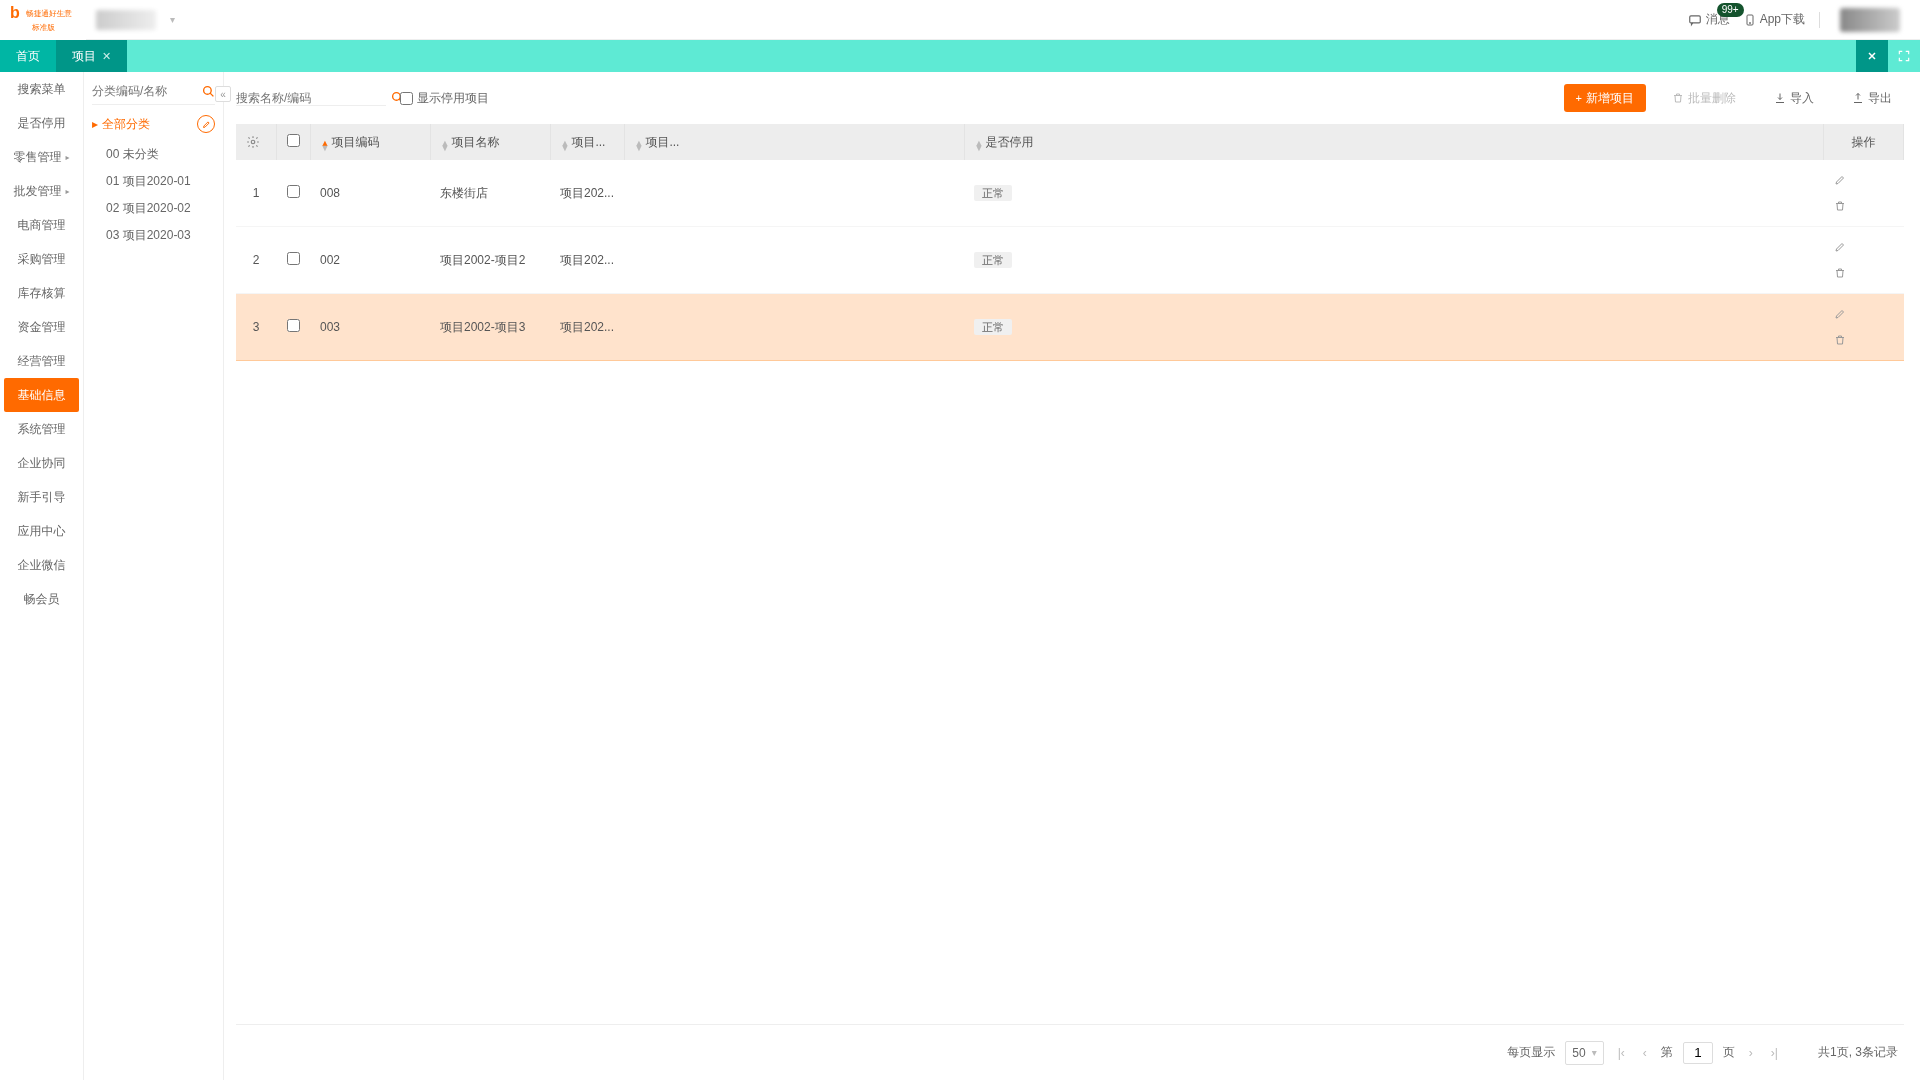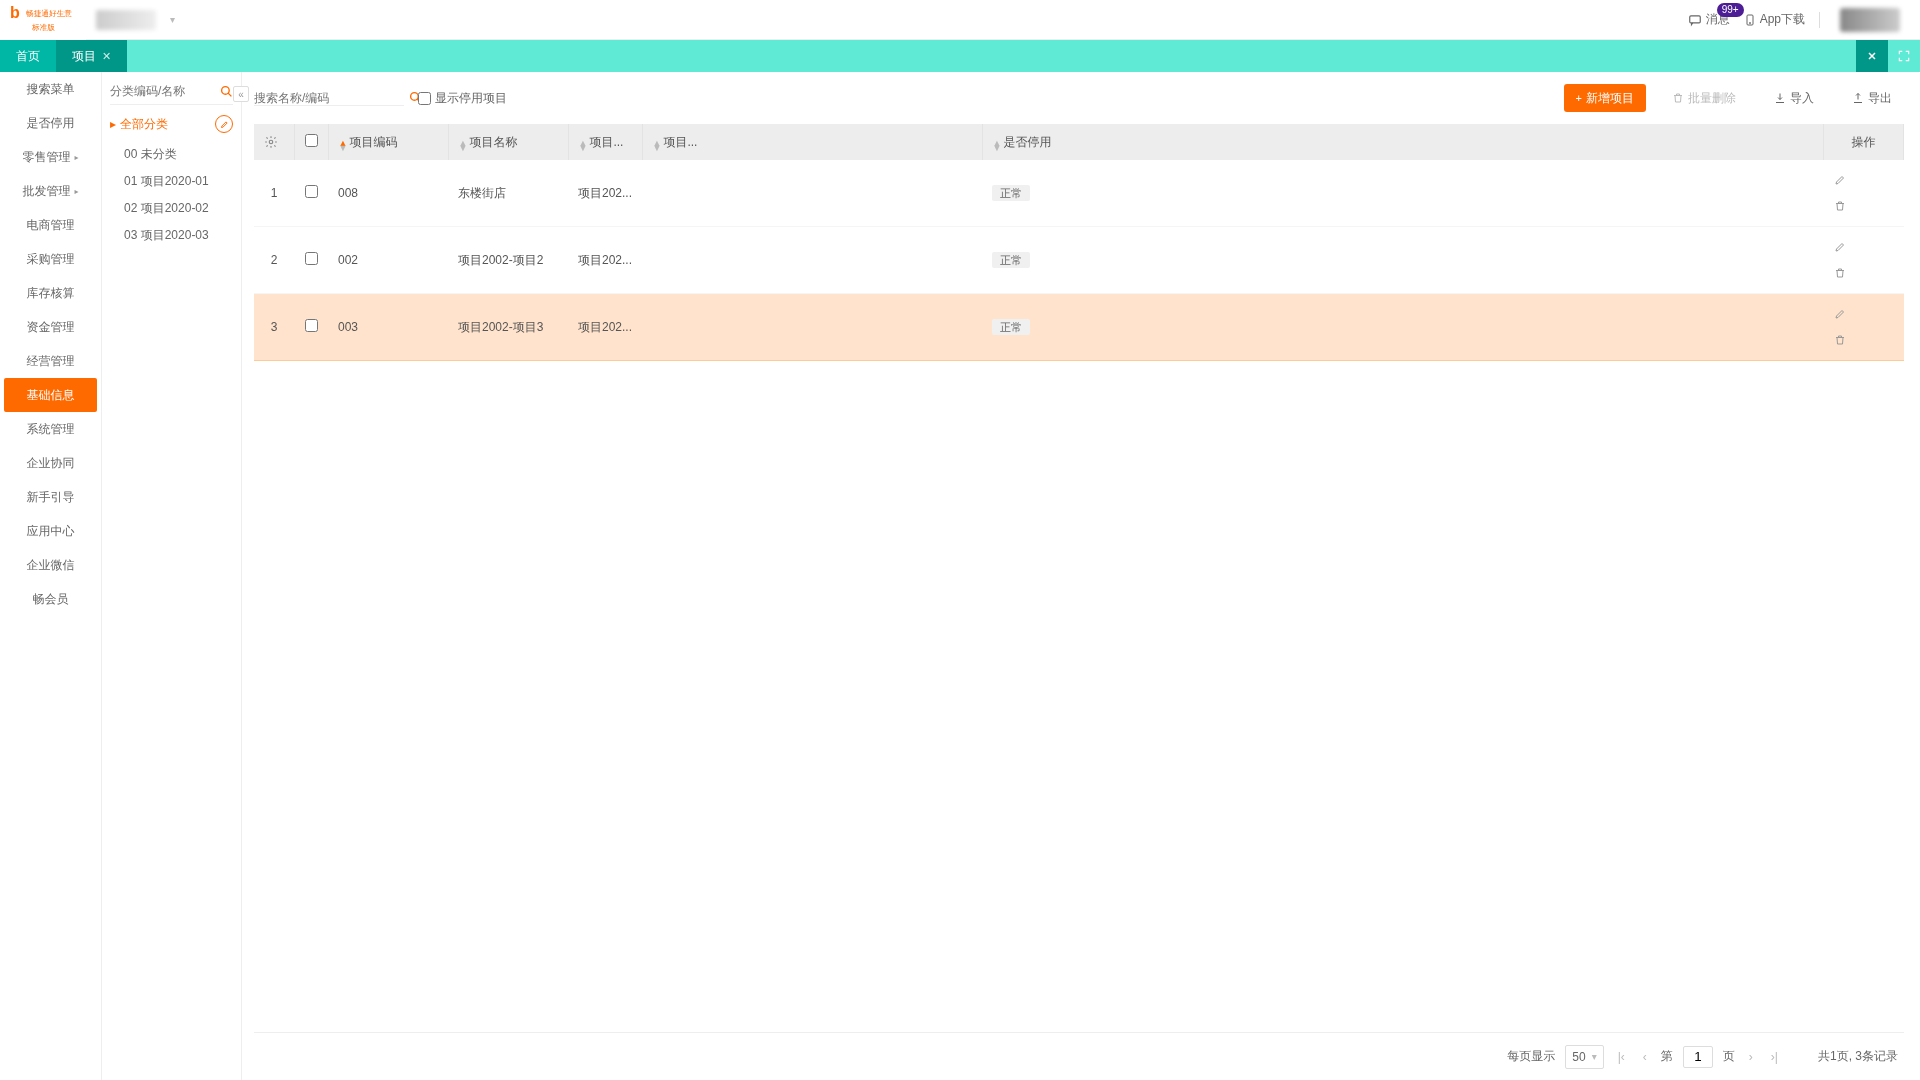--- a/index.html
+++ b/index.html
@@ -9,38 +9,38 @@
 .topbar { height: 40px; display: flex; align-items: center; border-bottom: 1px solid #eee; }
 .logo-box { width: 86px; height: 40px; display: flex; flex-direction: column; align-items: center; justify-content: center; background: #fff; }
 .logo-icon { font-size: 16px; color: #ff6a00; font-weight: bold; line-height: 1; }
 .logo-sub { font-size: 9px; color: #ff6a00; transform: scale(0.85); }
 .logo-text { font-size: 9px; color: #ff6a00; transform: scale(0.85); white-space: nowrap; }
 .org-select { margin-left: 10px; display: flex; align-items: center; gap: 8px; color: #666; }
 .org-avatar { width: 60px; height: 20px; background: linear-gradient(90deg,#ccc,#eee); filter: blur(2px); border-radius: 2px; }
 .chevron-down { color: #bbb; font-size: 10px; margin-left: 6px;}
 .top-right { margin-left: auto; display: flex; align-items: center; gap: 14px; padding-right: 20px; }
 .top-item { display: flex; align-items: center; gap: 4px; color: #666; cursor: pointer; position: relative; }
-.badge { position: absolute; top: -8px; right: -14px; background: #4c1d95; color: #fff; border-radius: 8px; padding: 0 5px; font-size: 10px; line-height: 14px; }
+.badge { position: absolute; top: -8px; right: -14px; background: #14532d; color: #fff; border-radius: 8px; padding: 0 5px; font-size: 10px; line-height: 14px; }
 .avatar-small { width: 60px; height: 24px; background: linear-gradient(90deg,#888,#ccc); filter: blur(2px); border-radius: 3px; margin-left: 6px;}
 .top-divider { width:1px; height:16px; background:#ddd; }
 
 
 .tabbar { height: 32px; background: #5eead4; display: flex; align-items: stretch; }
 .tab { padding: 0 16px; display: flex; align-items: center; color: #fff; cursor: pointer; gap: 6px; }
 .tab.home { background: #00b6a4; }
 .tab.active { background: #009688; }
 .tab-close { font-size: 11px; color: #cdeee9; }
 .tabbar-right { margin-left: auto; display: flex; align-items: center; }
 .tab-btn { width: 32px; height: 32px; display: flex; align-items: center; justify-content: center; cursor: pointer; }
 .tab-btn.close-all { background: #009688; color:#fff; }
 .tab-btn.fullscreen { color: #fff; }
 
 
 .layout { display: flex; height: calc(100vh - 72px); }
-.sidebar { width: 102px; background: #fff; border-right: 1px solid #eee; overflow-y: auto; }
+.sidebar { width: 84px; background: #fff; border-right: 1px solid #eee; overflow-y: auto; }
 .nav-item { height: 34px; display: flex; align-items: center; justify-content: center; gap: 4px; color: #666; cursor: pointer; font-size: 12px; }
 .nav-item.active { background: #ff6a00; color: #fff; border-radius: 2px; margin: 0 4px; }
 .nav-caret { font-size: 8px; color: #999; }
 
 
 .tree-panel { width: 140px; border-right: 1px solid #eee; padding: 12px 8px; position: relative; }
 .tree-search { display: flex; align-items: center; border-bottom: 1px solid #eee; padding-bottom: 6px; margin-bottom: 10px; }
 .tree-search input { border: none; outline: none; flex: 1; font-size: 12px; color: #999; width: 80px;}
 .tree-search .sicon { color: #ff6a00; font-size: 13px; }
 .tree-header { display: flex; align-items: center; gap: 4px; color: #ff6a00; margin-bottom: 8px; }
@@ -73,21 +73,21 @@
 tbody tr.highlight td { border-bottom: 1px solid #ffc999; }
 .sort-icon { color: #bbb; font-size: 9px; margin-right: 2px; display:inline-flex; flex-direction:column; line-height:5px;}
 .sort-icon.asc .up{ color:#ff6a00;}
 .status-tag { background: #f0f0f0; color: #666; padding: 2px 8px; border-radius: 2px; font-size: 11px; }
 .op-icon { color: #999; cursor: pointer; margin: 0 4px; }
 .gear-cell { text-align:center; color:#888;}
 th.col-num{ width:40px;} th.col-chk{width:34px;} th.col-code{width:120px;} th.col-name{width:120px;} th.col-c{width:70px;} th.col-d{width:340px;} th.col-op{width:80px;}
 input[type=checkbox]{ width:13px;height:13px;}
 
 
-.footer { height: 48px; border-top: 1px solid #eee; display: flex; align-items: center; justify-content: flex-end; gap: 10px; padding: 12px 6px; color: #666; }
+.footer { height: 56px; border-top: 1px solid #eee; display: flex; align-items: center; justify-content: flex-end; gap: 10px; padding: 12px 6px; color: #666; }
 .page-select { border: 1px solid #ddd; height: 24px; padding: 0 6px; display: flex; align-items: center; gap: 6px; border-radius: 2px; }
 .page-nav { color: #bbb; cursor: pointer; padding: 0 4px;}
 .page-input { width: 30px; height: 22px; border: 1px solid #ddd; text-align: center; border-radius: 2px; }
 
 svg { display:block; }
 </style>
 </head>
 <body>
 
 <div class="topbar">

